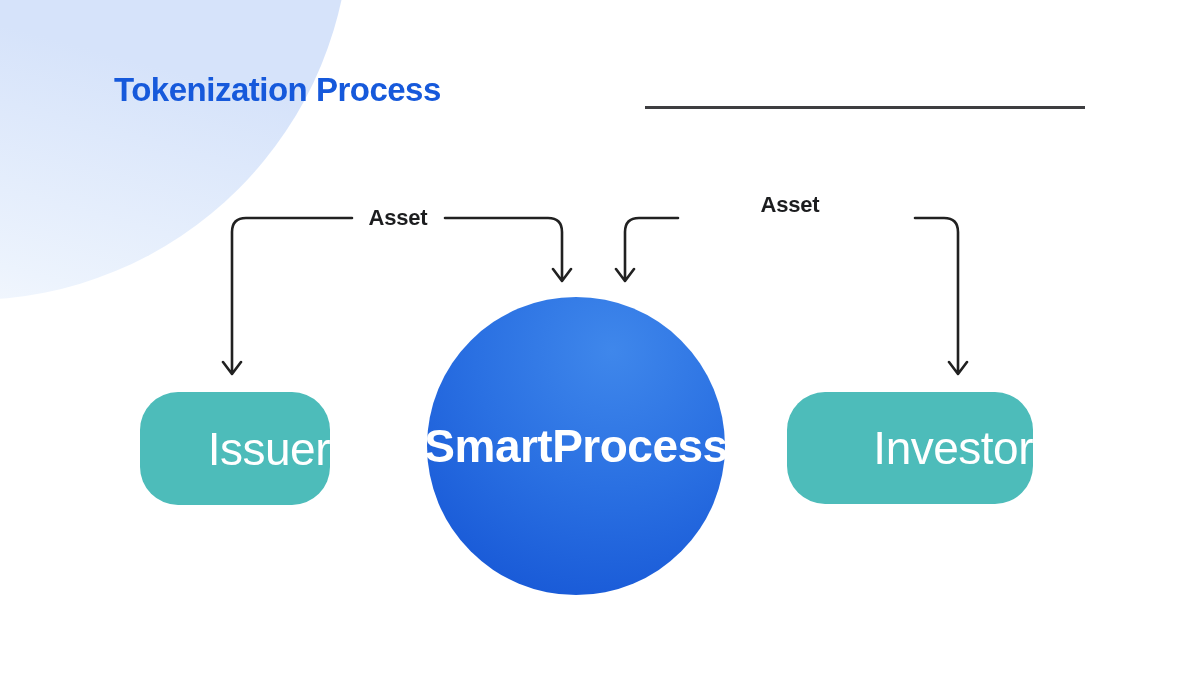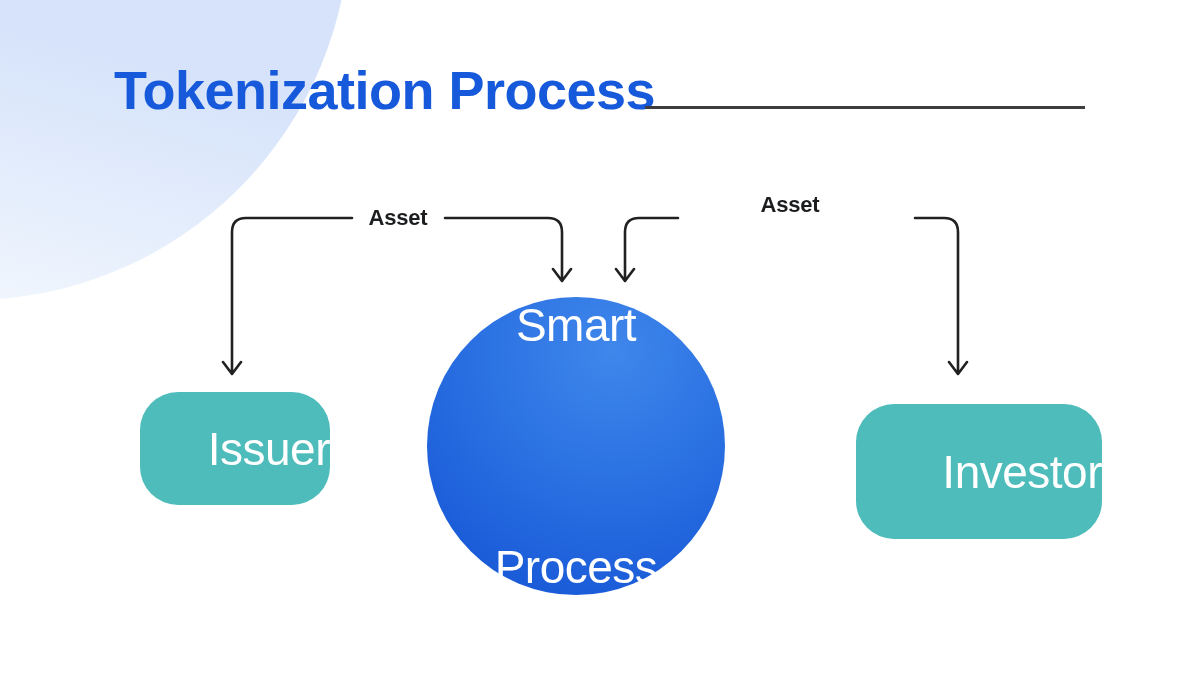--- a/index.html
+++ b/index.html
@@ -20,21 +20,21 @@
   .stage{position:relative;width:1200px;height:675px;overflow:hidden;background:#ffffff;}
 
   .bg-blob{
     position:absolute;left:-410px;top:-460px;width:760px;height:760px;
     border-radius:50%;
     background:linear-gradient(195deg, var(--blob-light-blue,#d6e3fa) 60%, #ecf3fd 85%, #fefeff 100%);
   }
 
   .page-title{
     position:absolute;left:114px;top:66px;
-    font-size:54px;line-height:48px;font-weight:700;letter-spacing:-0.5px;
+    font-size:33px;line-height:48px;font-weight:700;letter-spacing:-0.5px;
     color:var(--title-blue,#1659db);white-space:nowrap;
   }
   .title-rule{
     position:absolute;left:645px;top:106px;width:440px;height:3px;
     background:var(--rule-gray,#3e3e40);
   }
 
   .arrows{position:absolute;left:0;top:0;pointer-events:none;}
   .arrow{
     fill:none;
@@ -50,30 +50,30 @@
   }
   .edge-label.asset{left:352px;top:204px;width:92px;line-height:28px;}
   .edge-label.minted{left:665px;top:188px;width:250px;line-height:33px;}
 
   .node{
     position:absolute;display:flex;align-items:center;justify-content:flex-end;
     background:var(--node-teal,#4dbcba);border-radius:38px;
     color:var(--text-white,#ffffff);font-weight:400;font-size:46px;letter-spacing:-0.5px;
   }
   .node.issuer{left:140px;top:392px;width:190px;height:113px;}
-  .node.investor{left:856px;top:392px;width:246px;height:135px;margin-top:12px;}
+  .node.investor{left:787px;top:392px;width:246px;height:112px;}
 
   .contract-circle{
     position:absolute;left:427px;top:297px;width:298px;height:298px;border-radius:50%;
     background:radial-gradient(circle at 62% 18%,
       var(--circle-blue-light,#3f87eb) 0%,
       var(--circle-blue-mid,#2a70e2) 45%,
       var(--circle-blue-dark,#1251d3) 100%);
-    display:flex;flex-direction:column;align-items:center;justify-content:space-between;
-    color:var(--text-white,#ffffff);font-weight:400;font-size:46px;line-height:56px;
+    display:flex;flex-direction:row;align-items:center;justify-content:center;
+    color:var(--text-white,#ffffff);font-weight:700;font-size:46px;line-height:56px;
     letter-spacing:-0.5px;text-align:center;
   }
 </style>
 </head>
 <body>
 
 <div class="stage">
 
   <div class="bg-blob"></div>
 

